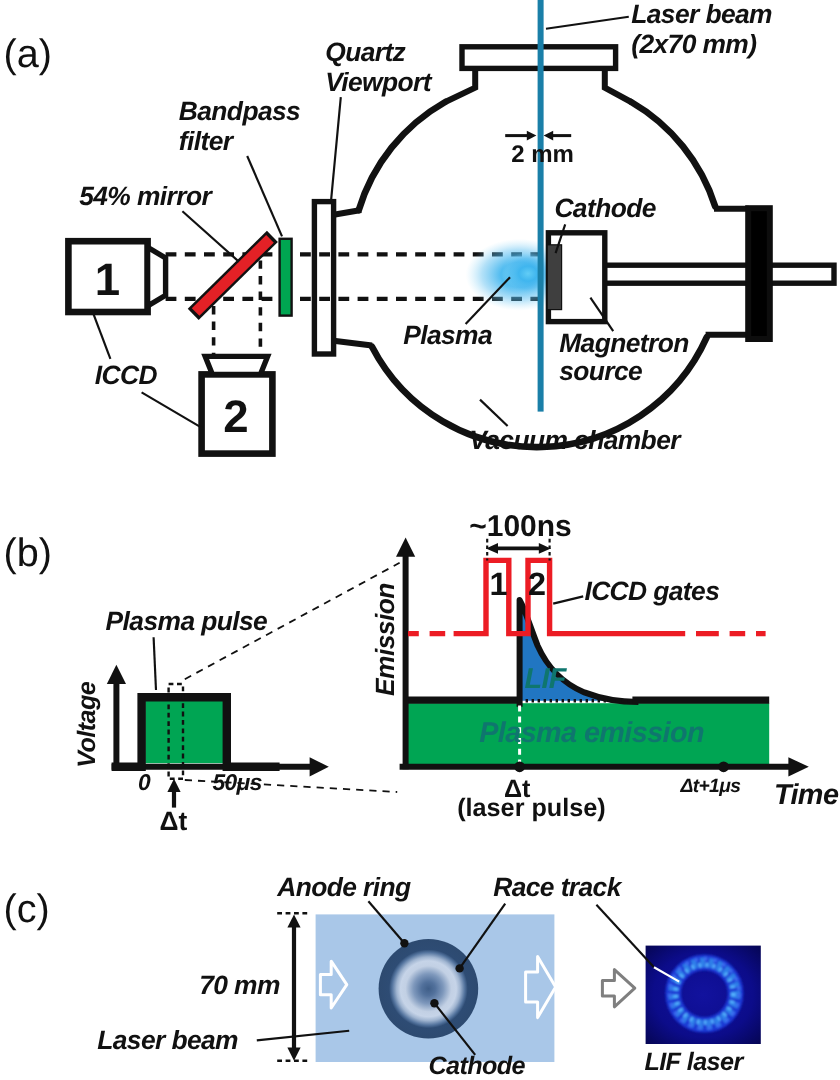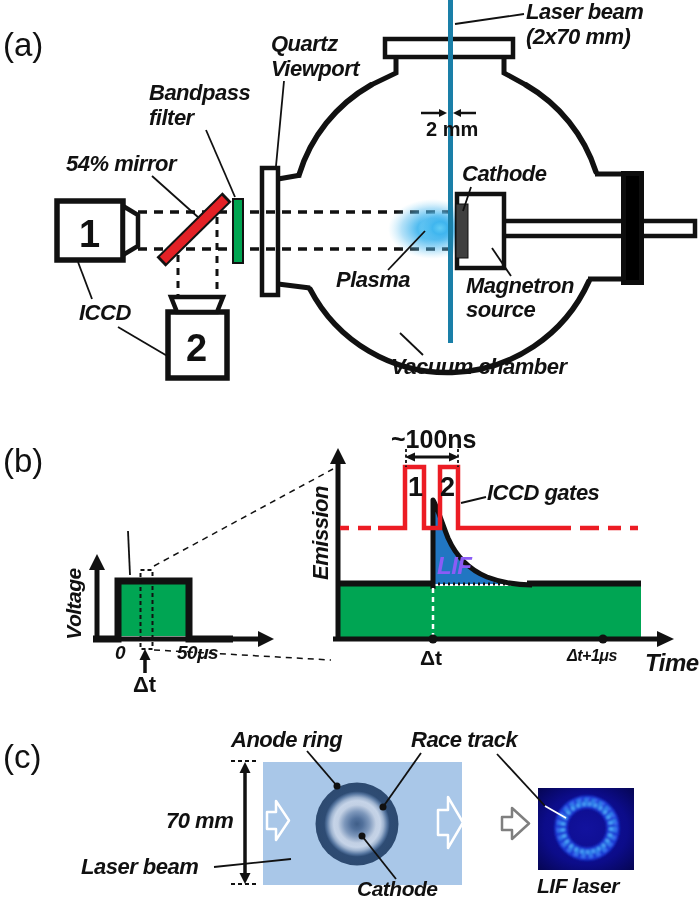--- a/index.html
+++ b/index.html
@@ -4,21 +4,21 @@
 <style>
   html,body{margin:0;padding:0;background:#ffffff;}
   #fig{position:relative;width:700px;height:900px;background:#ffffff;overflow:hidden;
        font-family:"Liberation Sans", sans-serif;}
   #art{position:absolute;left:0;top:0;}
   .lbl{position:absolute;font-style:italic;font-weight:bold;font-size:22px;line-height:1;
        color:#111;white-space:nowrap;letter-spacing:-0.5px;}
   .upright{font-style:normal;letter-spacing:0;}
   .tag{position:absolute;font-size:33px;font-weight:normal;color:#111;line-height:1;white-space:nowrap;}
   .digit{position:absolute;font-weight:bold;color:#111;line-height:1;}
-  .white{color:#8b5cf6;}
+  .white{color:#0f766e;}
   .rot{transform:translate(-50%,-50%) rotate(-90deg);transform-origin:center;}
   .ctr{transform:translate(-50%,-50%);}
   .sm{font-size:19px;}
 </style>
 </head>
 <body>
 
 <div id="fig">
 
 <svg id="art" width="700" height="900" viewBox="0 0 700 900">
@@ -245,32 +245,35 @@
   <div class="lbl" style="left:462px;top:163px;">Cathode</div>
   <div class="lbl" style="left:336px;top:269px;">Plasma</div>
   <div class="lbl" style="left:466px;top:275px;">Magnetron</div>
   <div class="lbl" style="left:466px;top:299px;">source</div>
   <div class="lbl" style="left:391px;top:356px;">Vacuum chamber</div>
   <div class="lbl" style="left:79px;top:302px;">ICCD</div>
   <div class="digit" style="left:79px;top:215px;font-size:38px;">1</div>
   <div class="digit" style="left:186px;top:329px;font-size:38px;">2</div>
 
   <div class="tag" style="left:3px;top:444px;">(b)</div>
+  <div class="lbl" style="left:88px;top:507px;">Plasma pulse</div>
   <div class="lbl rot" style="left:73px;top:604px;font-size:21px;">Voltage</div>
   <div class="lbl sm" style="left:115px;top:643px;">0</div>
   <div class="lbl sm" style="left:177px;top:643px;">50μs</div>
   <div class="lbl upright" style="left:133px;top:674px;font-size:22px;">Δt</div>
   <div class="lbl rot" style="left:321px;top:533px;">Emission</div>
   <div class="lbl" style="left:645px;top:651px;font-size:24px;">Time</div>
   <div class="lbl upright" style="left:391px;top:427px;font-size:25px;">~100ns</div>
   <div class="digit" style="left:408px;top:474px;font-size:27px;">1</div>
   <div class="digit" style="left:440px;top:474px;font-size:27px;">2</div>
   <div class="lbl" style="left:487px;top:482px;">ICCD gates</div>
   <div class="lbl white" style="left:437px;top:554px;font-size:24px;">LIF</div>
+  <div class="lbl white ctr" style="left:493px;top:611px;font-size:24px;">Plasma emission</div>
   <div class="lbl upright" style="left:420px;top:647px;font-size:21px;">Δt</div>
+  <div class="lbl upright" style="left:381px;top:663px;font-size:21px;">(laser pulse)</div>
   <div class="lbl" style="left:567px;top:648px;font-size:16px;">Δt+1μs</div>
 
   <div class="tag" style="left:3px;top:740px;">(c)</div>
   <div class="lbl" style="left:231px;top:729px;">Anode ring</div>
   <div class="lbl" style="left:411px;top:729px;">Race track</div>
   <div class="lbl" style="left:166px;top:810px;text-align:right;">70 mm</div>
   <div class="lbl" style="left:81px;top:856px;">Laser beam</div>
   <div class="lbl" style="left:357px;top:878px;font-size:21px;">Cathode</div>
   <div class="lbl" style="left:537px;top:875px;font-size:21px;">LIF laser</div>
 

